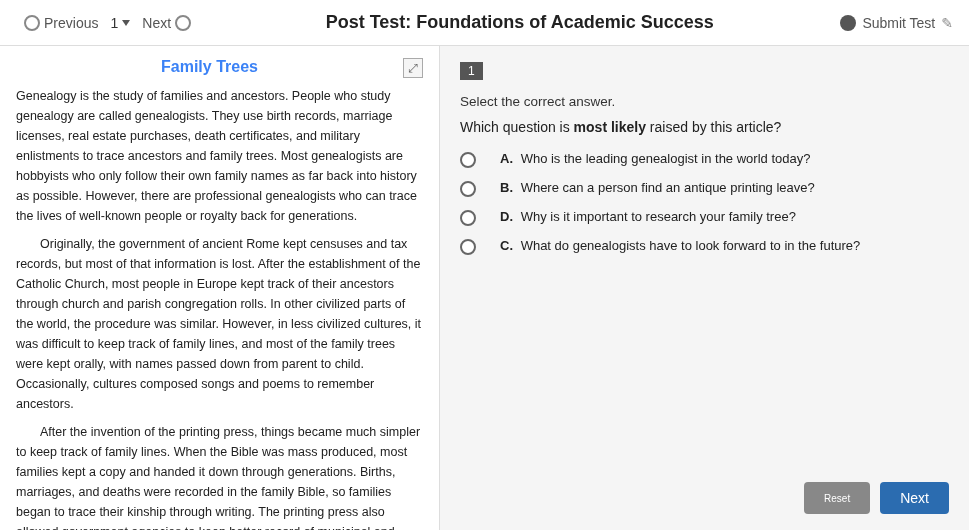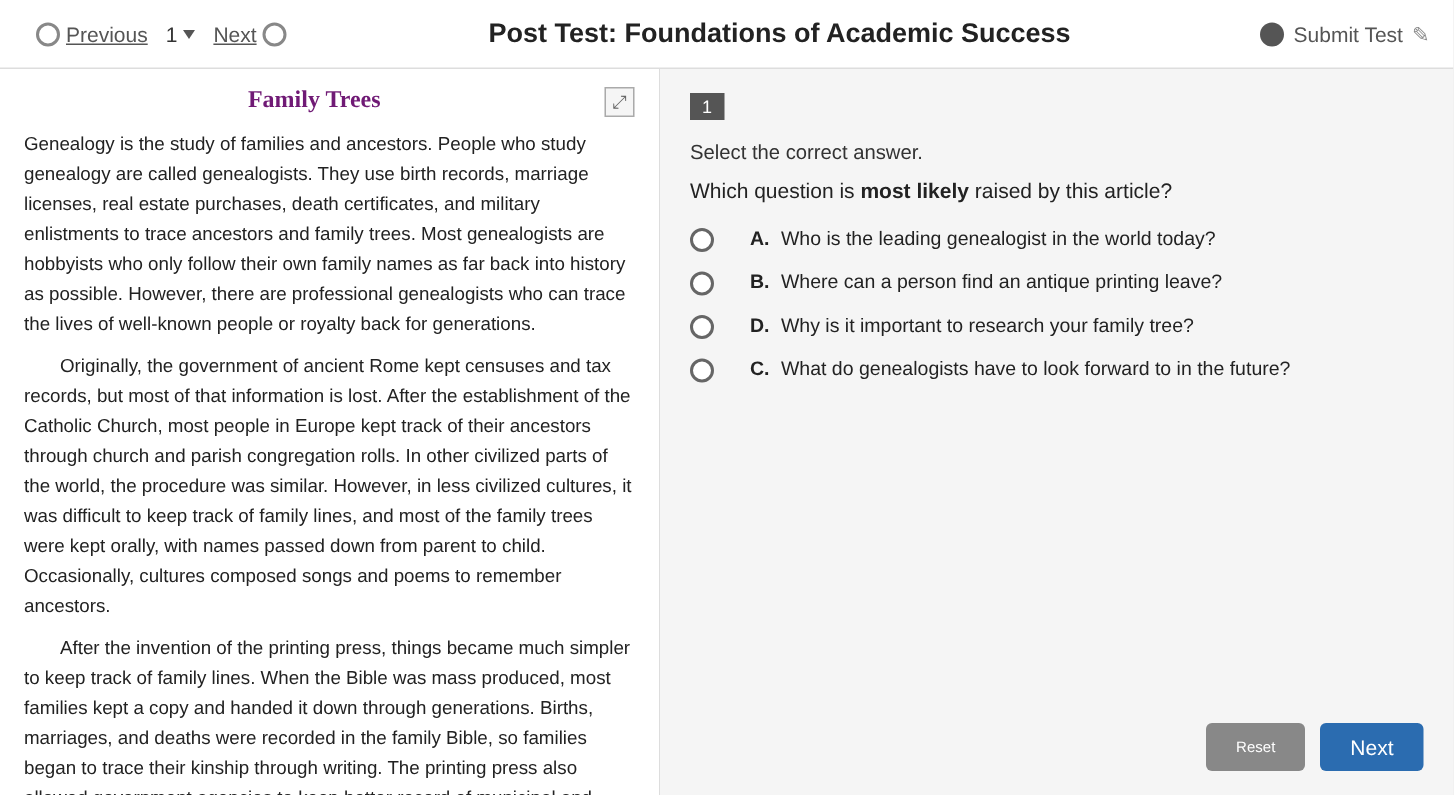--- a/index.html
+++ b/index.html
@@ -27,21 +27,20 @@
     .nav-btn {
       display: flex;
       align-items: flex-end;
       gap: 4px;
       cursor: pointer;
       font-size: 14px;
       color: #555;
       background: none;
       border: none;
       padding: 4px 8px;
-      text-decoration: underline;
     }
 
     .nav-btn .circle-icon {
       width: 16px;
       height: 16px;
       border-radius: 50%;
       border: 2px solid #888;
       display: inline-block;
     }
 
@@ -115,24 +114,23 @@
     .article-header {
       display: flex;
       align-items: flex-start;
       justify-content: space-between;
       margin-bottom: 8px;
     }
 
     .article-title {
       font-size: 16px;
       font-weight: bold;
-      color: #701a75;
+      color: #3b82f6;
       text-align: center;
       flex: 1;
-      font-family: Liberation Serif, serif;
     }
 
     .expand-icon {
       width: 20px;
       height: 20px;
       display: flex;
       align-items: center;
       justify-content: center;
       cursor: pointer;
       flex-shrink: 0;

